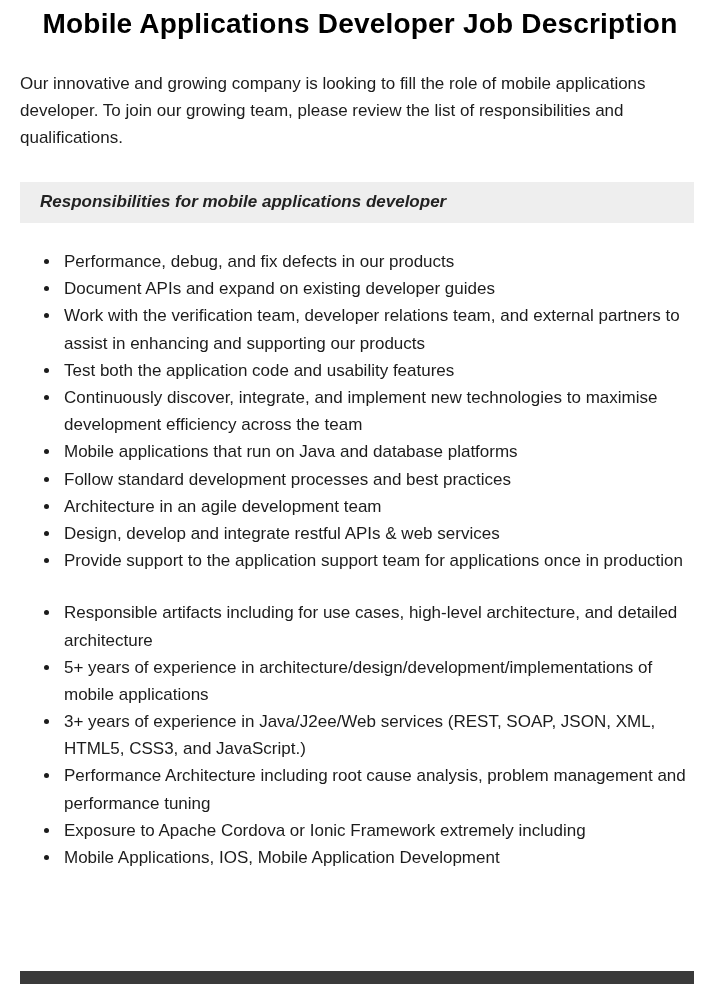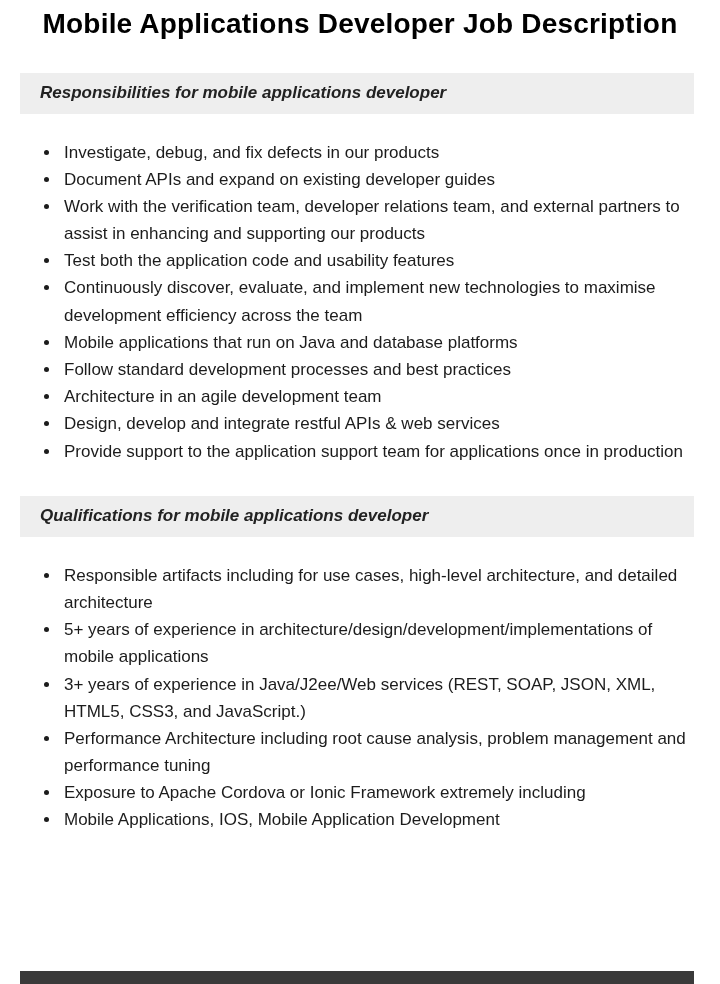--- a/index.html
+++ b/index.html
@@ -60,39 +60,39 @@
     background: #3a3a3a;
   }
 </style>
 </head>
 <body>
 
 <div class="page">
 
   <h1 class="page-title">Mobile Applications Developer Job Description</h1>
 
+  <p class="intro">Our innovative and growing company is looking to fill the role of mobile applications developer. To join our growing team, please review the list of responsibilities and qualifications.</p>
 
   <div>
     <div class="section-header">Responsibilities for mobile applications developer</div>
     <ul class="bullet-list">
-        <li>Investigate, debug, and fix defects in our products</li>
+        <li>Performance, debug, and fix defects in our products</li>
         <li>Document APIs and expand on existing developer guides</li>
         <li>Work with the verification team, developer relations team, and external partners to assist in enhancing and supporting our products</li>
         <li>Test both the application code and usability features</li>
-        <li>Continuously discover, evaluate, and implement new technologies to maximise development efficiency across the team</li>
+        <li>Continuously discover, integrate, and implement new technologies to maximise development efficiency across the team</li>
         <li>Mobile applications that run on Java and database platforms</li>
         <li>Follow standard development processes and best practices</li>
         <li>Architecture in an agile development team</li>
         <li>Design, develop and integrate restful APIs &amp; web services</li>
         <li>Provide support to the application support team for applications once in production</li>
       </ul>
   </div>
 
   <div>
-    <div class="section-header">Qualifications for mobile applications developer</div>
     <ul class="bullet-list">
         <li>Responsible artifacts including for use cases, high-level architecture, and detailed architecture</li>
         <li>5+ years of experience in architecture/design/development/implementations of mobile applications</li>
         <li>3+ years of experience in Java/J2ee/Web services (REST, SOAP, JSON, XML, HTML5, CSS3, and JavaScript.)</li>
         <li>Performance Architecture including root cause analysis, problem management and performance tuning</li>
         <li>Exposure to Apache Cordova or Ionic Framework extremely including</li>
         <li>Mobile Applications, IOS, Mobile Application Development</li>
       </ul>
   </div>
 

